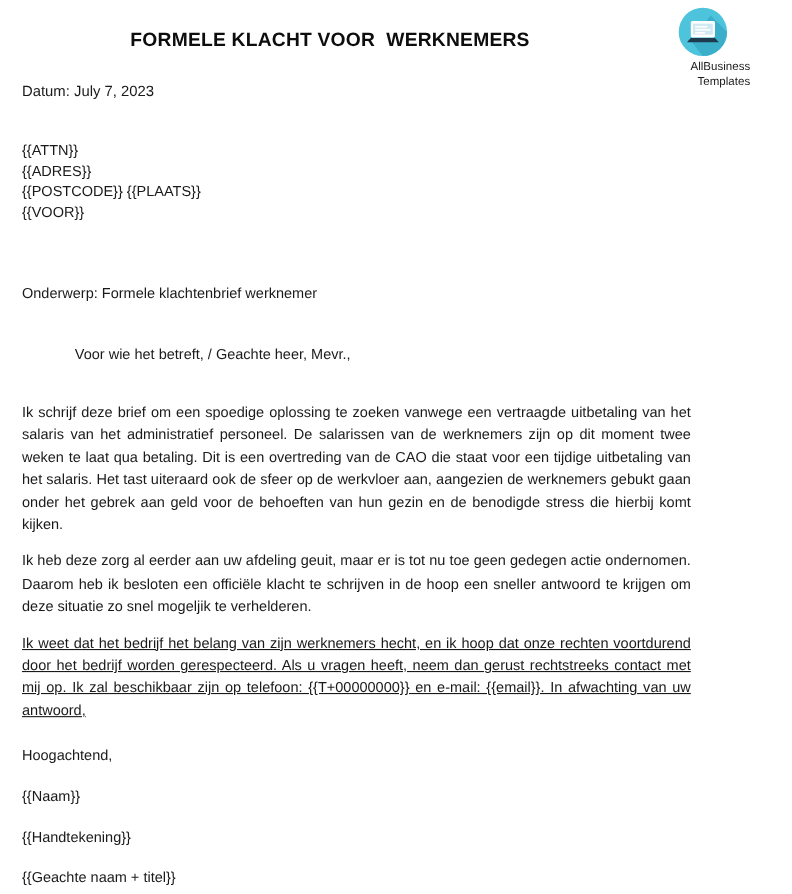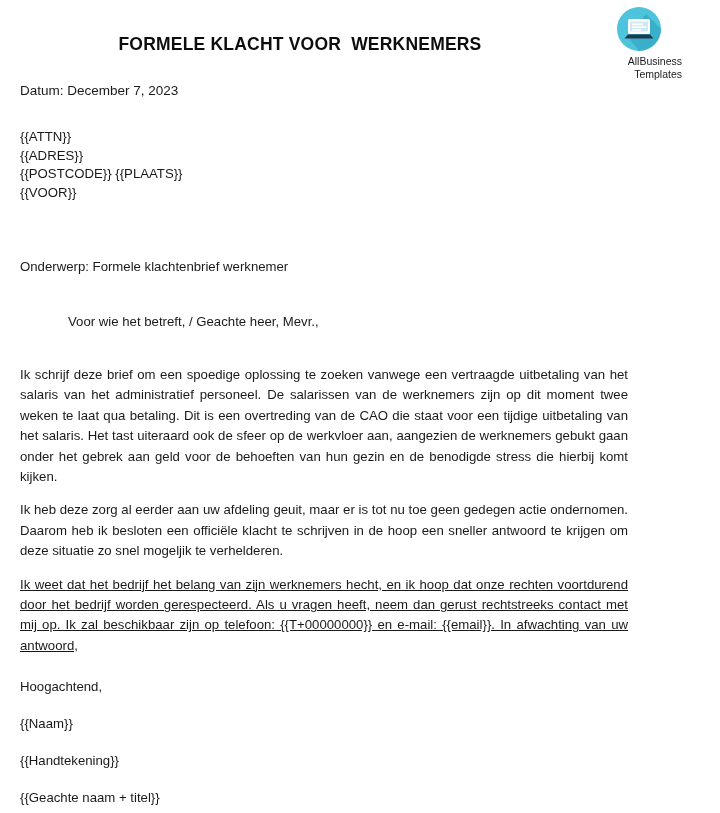--- a/index.html
+++ b/index.html
@@ -14,21 +14,21 @@
     font-family: "Liberation Sans", sans-serif;
     color: #1a1a1a;
     overflow: hidden;
   }
 
   .page {
     position: relative;
     width: 720px;
     height: 696px;
     box-sizing: border-box;
-    padding: 8px 20px 0 20px;
+    padding: 0 20px 0 20px;
   }
 
   
   .header {
     position: relative;
     height: 100px;
   }
   .doc-title {
     position: absolute;
     top: 26px;
@@ -131,21 +131,21 @@
   }
   .closing-block div:last-child { margin-bottom: 0; }
 </style>
 </head>
 <body>
 
 <div class="page">
 
   <div class="header">
     <div class="doc-title">FORMELE KLACHT VOOR  WERKNEMERS</div>
-    <div class="date-line">Datum: December 7, 2023</div>
+    <div class="date-line">Datum: July 7, 2023</div>
   </div>
 
   <div class="logo-block">
     <div class="logo-mark">
       <svg width="48" height="48" viewBox="0 0 48 48" xmlns="http://www.w3.org/2000/svg">
         <circle cx="24" cy="24" r="22" fill="#4EC3DC"></circle>
         <path d="M24 46 A22 22 0 0 0 46 24 L31 9 L13 32 Z" fill="#2C9FBC" opacity="0.55"></path>
         <rect x="13" y="14" width="22" height="15" rx="1.5" fill="#ffffff"></rect>
         <rect x="15" y="16.5" width="18" height="10" fill="#cfe9f2"></rect>
         <rect x="17" y="18.5" width="11" height="1.6" fill="#ffffff"></rect>

